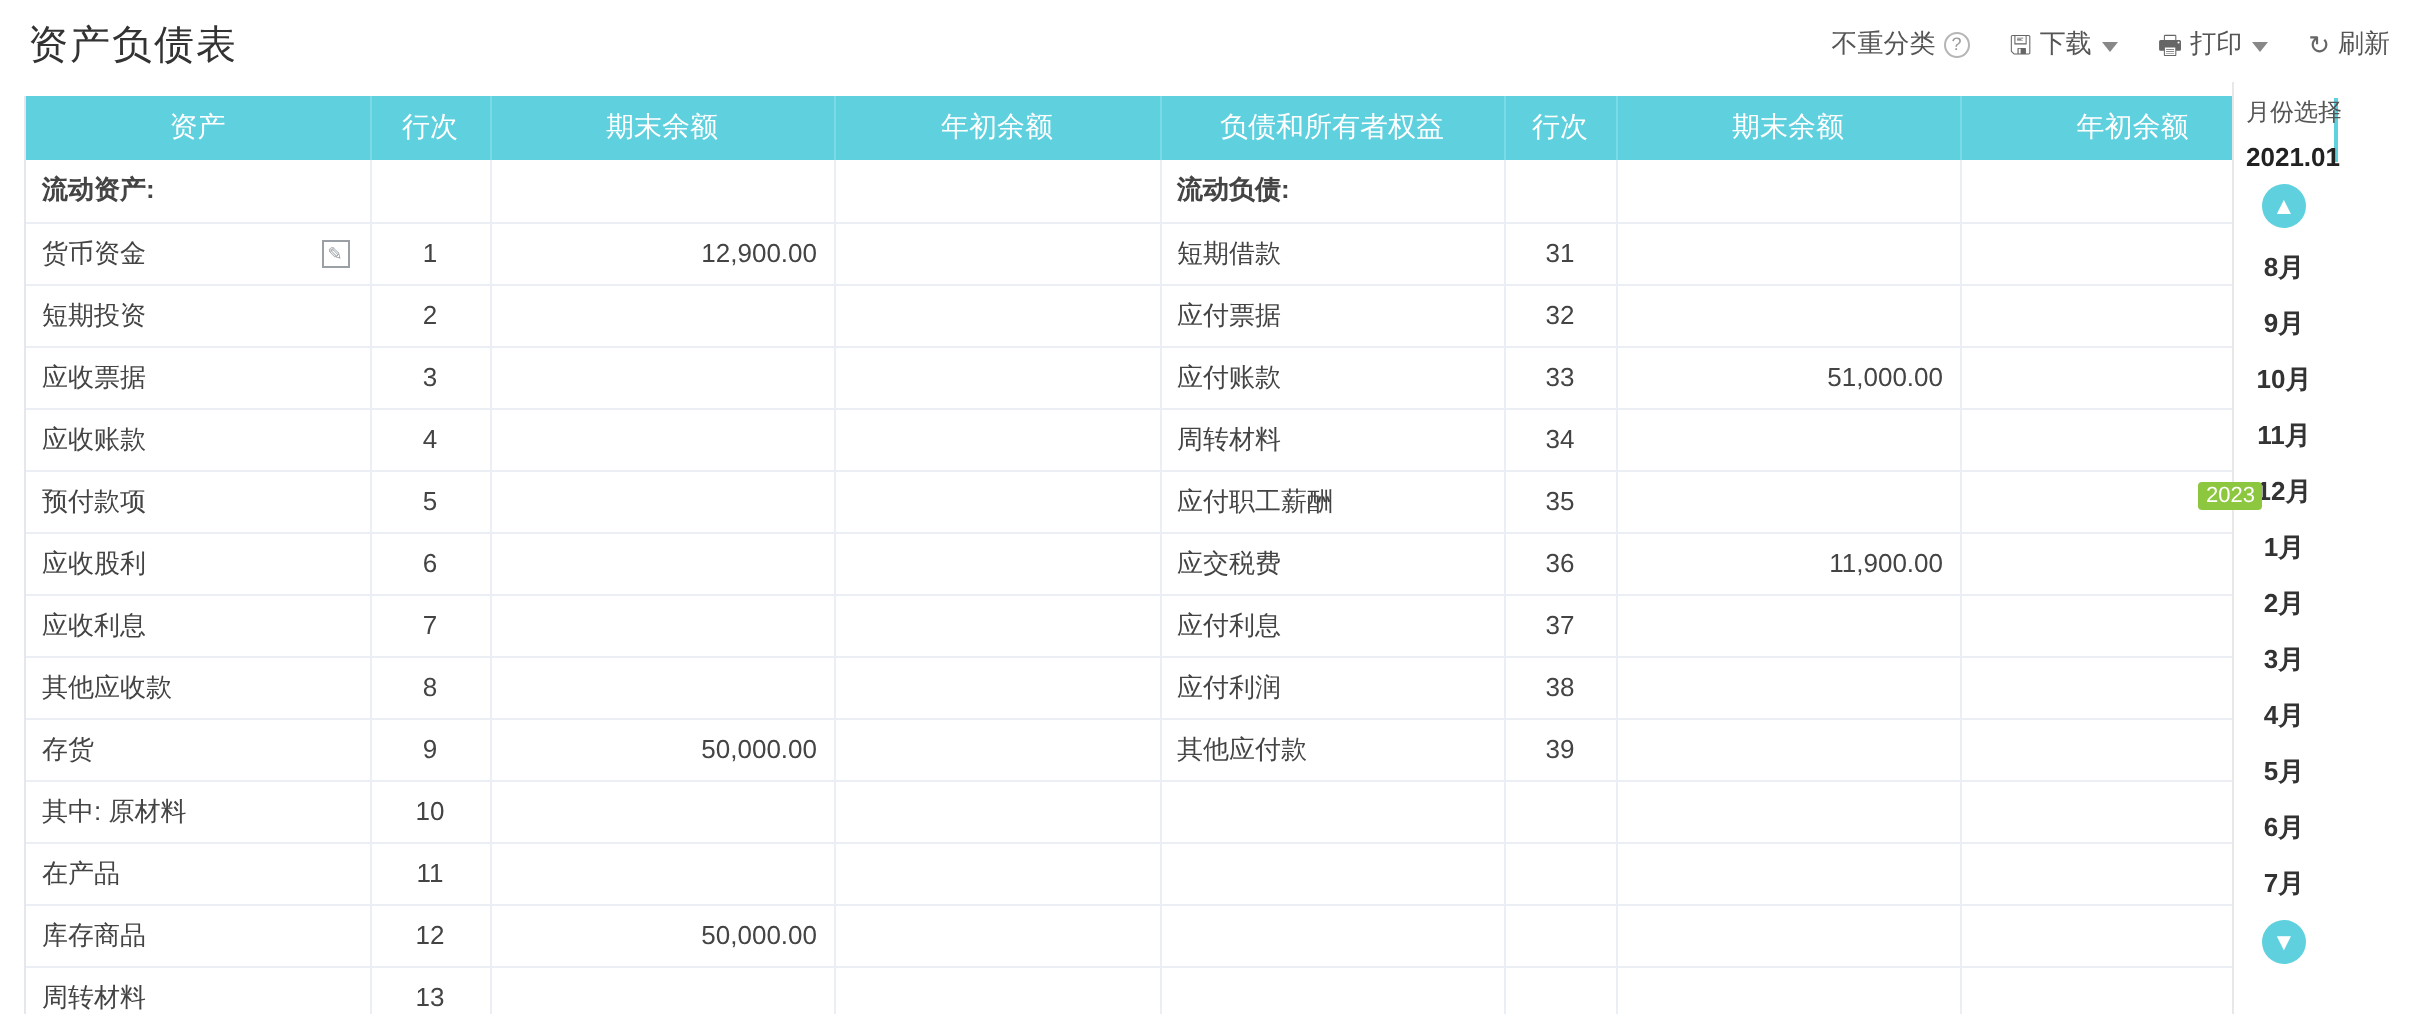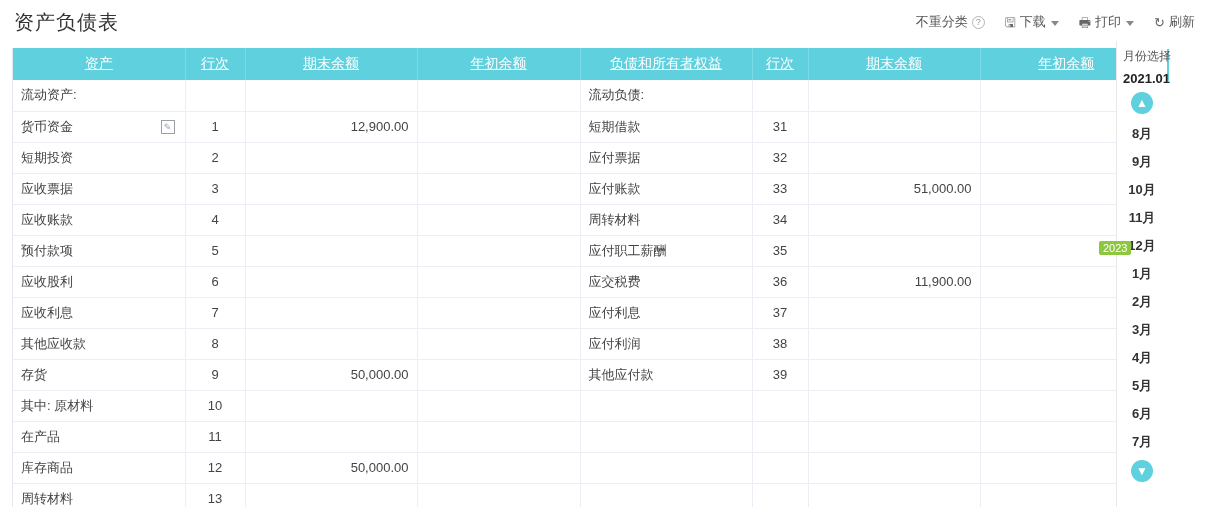--- a/index.html
+++ b/index.html
@@ -94,39 +94,38 @@
   }
   table.bs th {
     background: #5fd0de;
     color: #ffffff;
     font-weight: normal;
     font-size: 14px;
     height: 32px;
     border-right: 1px solid #7adbe6;
     text-align: center;
     padding: 0;
-    text-decoration: underline;
   }
   table.bs th:last-child { border-right: none; }
   table.bs td {
     height: 31px;
     border-bottom: 1px solid #ebeef5;
     border-right: 1px solid #ebeef5;
     font-size: 13px;
     color: #444;
     padding: 0 8px;
     background: #fff;
     white-space: nowrap;
     overflow: hidden;
   }
   table.bs td:last-child { border-right: none; }
   .c-name  { text-align: left; }
   .c-num   { text-align: center; color: #555; }
   .c-val   { text-align: right; padding-right: 12px; }
-  .indent0 { padding-left: 10px; }
+  .indent0 { padding-left: 10px; font-weight: bold; }
   .indent1 { padding-left: 28px; }
   .indent2 { padding-left: 48px; margin-left: 47px; }
   .cell-flex {
     display: flex;
     align-items: center;
     justify-content: space-between;
   }
   .edit-icon {
     width: 14px; height: 14px;
     border: 1px solid #9aa0a6;

